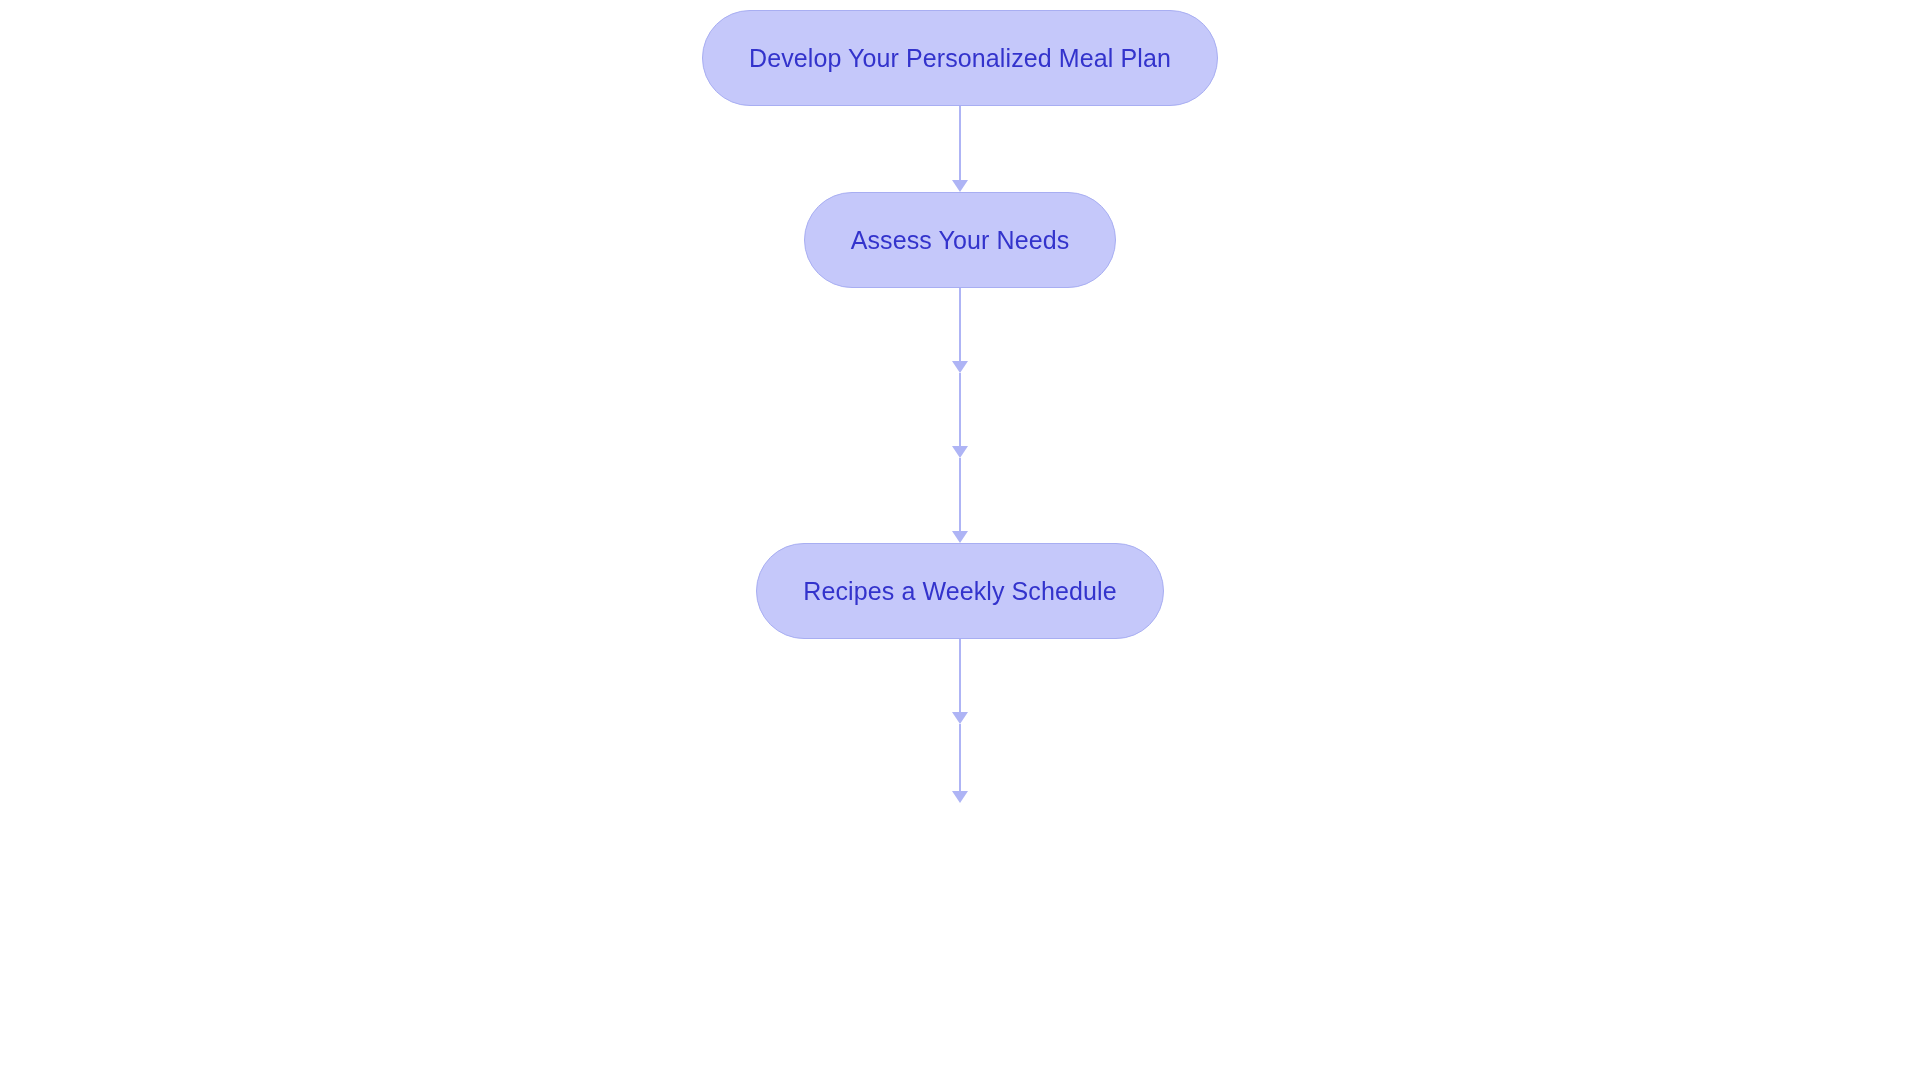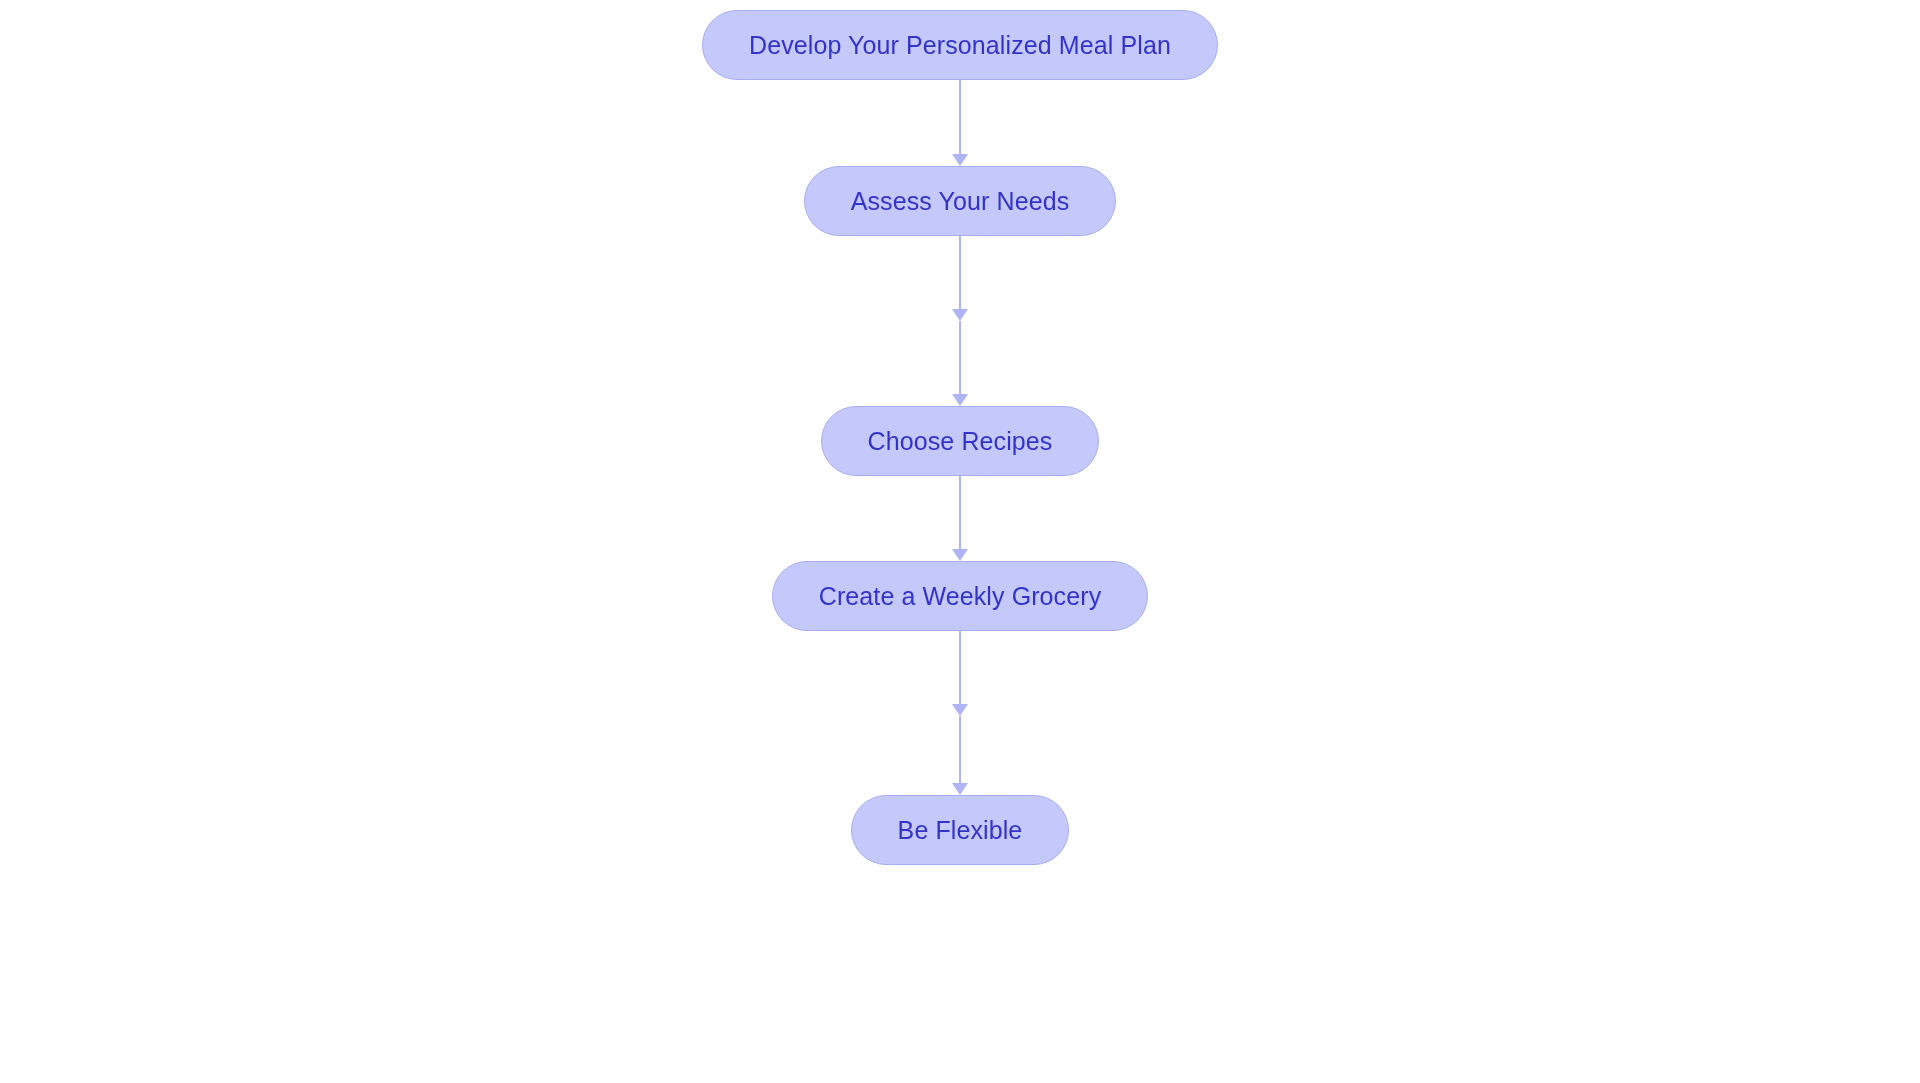--- a/index.html
+++ b/index.html
@@ -41,21 +41,21 @@
     background: #c5c8fa;
     border: 1px solid #a8aef2;
     border-radius: 999px;
     color: #3333cc;
     font-family: "Liberation Sans", sans-serif;
     font-size: 25px;
     font-weight: 400;
     letter-spacing: 0.1px;
     white-space: nowrap;
     padding: 0 46px;
-    height: 70px;
+    height: 96px;
   }
 
   .node-label {
     display: block;
     line-height: 1;
   }
 
   .connector {
     position: relative;
     width: 24px;
@@ -103,42 +103,36 @@
       <div class="connector-line"></div>
       <div class="connector-head"></div>
     </div>
 
 
     <div class="connector" style="height:85px;">
       <div class="connector-line"></div>
       <div class="connector-head"></div>
     </div>
 
-    <div class="node">
-      <span class="node-label">Choose Recipes</span>
-    </div>
 
     <div class="connector" style="height:85px;">
       <div class="connector-line"></div>
       <div class="connector-head"></div>
     </div>
 
     <div class="node">
-      <span class="node-label">Create a Weekly Grocery</span>
+      <span class="node-label">Recipes a Weekly Schedule</span>
     </div>
 
     <div class="connector" style="height:85px;">
       <div class="connector-line"></div>
       <div class="connector-head"></div>
     </div>
 
 
     <div class="connector" style="height:79px;">
       <div class="connector-line"></div>
       <div class="connector-head"></div>
     </div>
 
-    <div class="node">
-      <span class="node-label">Be Flexible</span>
-    </div>
 
   </div>
 </div>
 
 </body></html>

